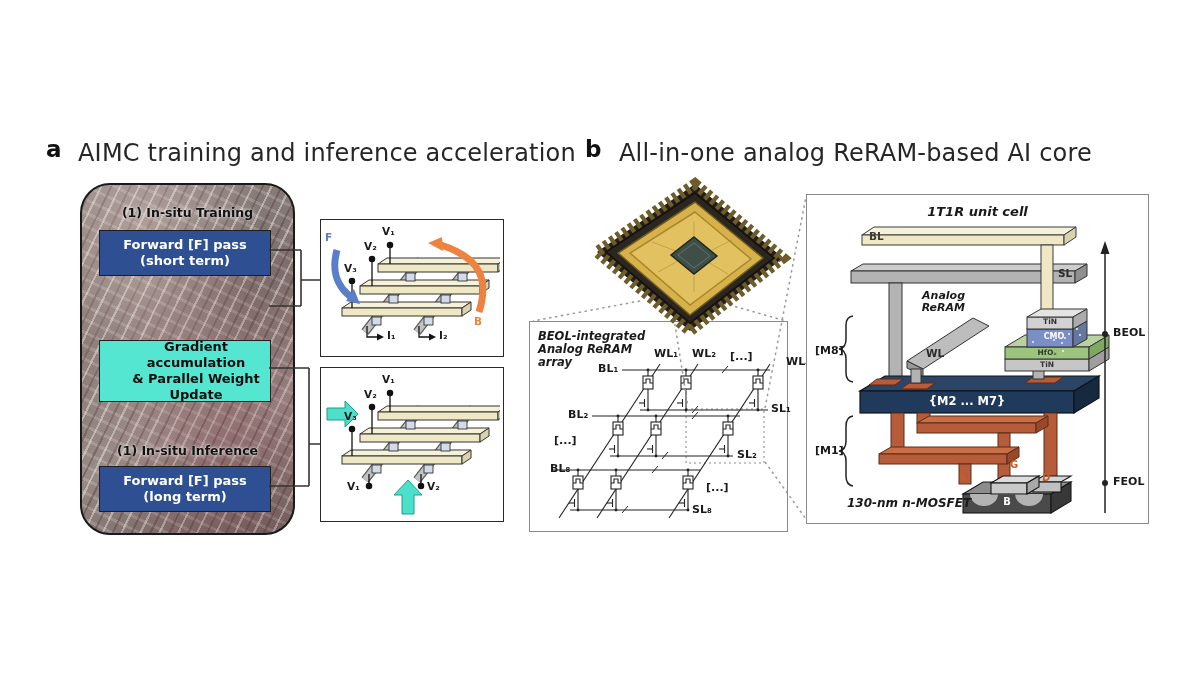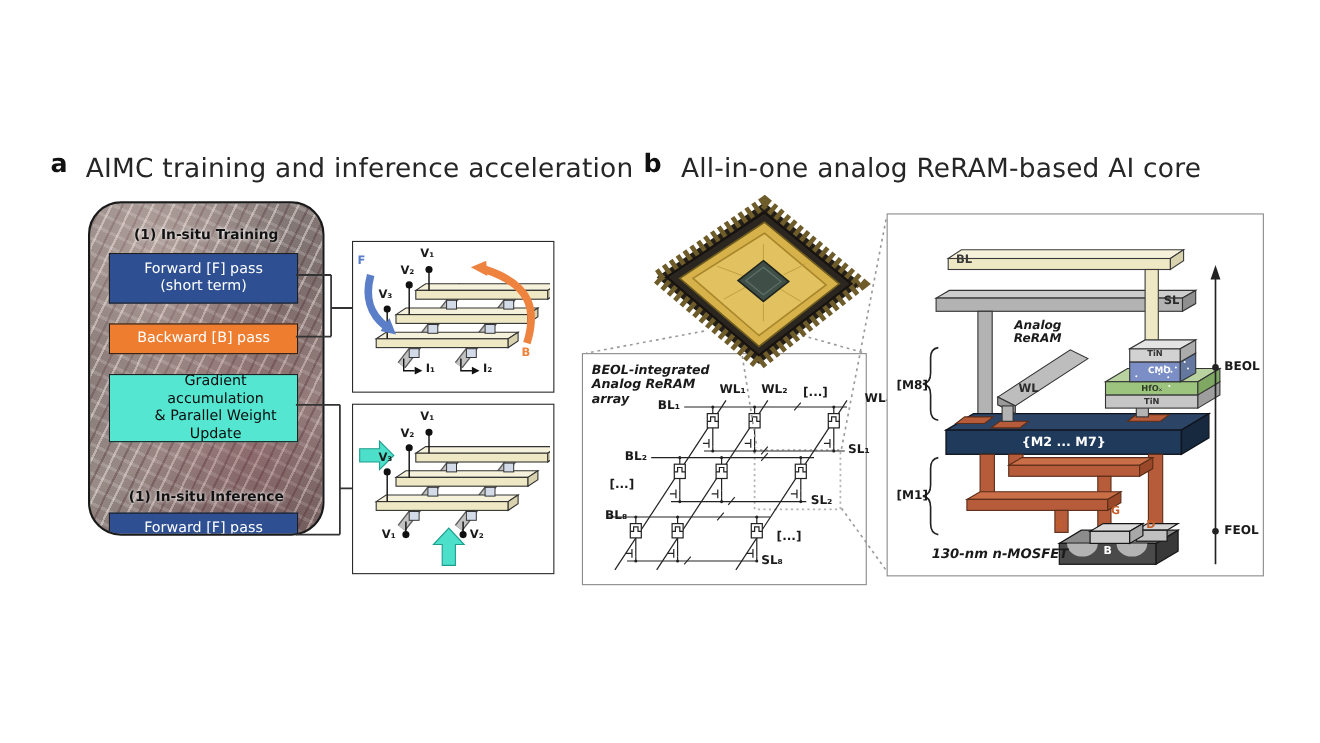--- a/index.html
+++ b/index.html
@@ -9,49 +9,48 @@
   .pre{white-space:pre-line;}
   .panel-title{font-size:24px;color:#262626;letter-spacing:.2px;}
   .panel-tag{font-size:23px;font-weight:bold;color:#111;}
   .lbl{position:absolute;font-weight:bold;color:#1a1a1a;line-height:1.12;}
   .sm{font-size:10.5px;}
   .xs{font-size:7.5px;}
   .it{font-style:italic;}
   .white{color:#fff;}
   .flow-box{position:absolute;left:17px;width:172px;box-sizing:border-box;
             border:1.5px solid #1f1f1f;display:flex;align-items:center;justify-content:center;
-            text-align:center;font-weight:normal;font-size:13px;line-height:1.22;}
+            text-align:center;font-weight:bold;font-size:13px;line-height:1.22;}
   .flow-h{position:absolute;left:0;width:100%;text-align:center;font-weight:bold;font-size:12.5px;
           color:#121212;text-shadow:0 0 3px rgba(255,255,255,.8),0 0 6px rgba(255,255,255,.5);}
   .obox{position:absolute;background:#fff;border:1.6px solid #2a2a2a;}
   .gbox{position:absolute;background:#fff;border:1.5px solid #8a8a8a;}
   svg{display:block;}
 </style>
 </head>
 <body>
 
 <div id="fig">
 
   <span class="abs panel-tag" style="left:46px;top:136px;">a</span>
   <span class="abs panel-title" style="left:78px;top:139px;">AIMC training and inference acceleration</span>
   <span class="abs panel-tag" style="left:585px;top:136px;">b</span>
   <span class="abs panel-title" style="left:619px;top:139px;">All-in-one analog ReRAM-based AI core</span>
 
-  <div class="abs" style="left:80px;top:183px;width:215px;height:304px;
+  <div class="abs" style="left:80px;top:183px;width:215px;height:352px;
        border:2.5px solid #1a1a1a;border-radius:30px;box-sizing:border-box;overflow:hidden;
        background:
          radial-gradient(ellipse at 28% 18%, rgba(255,228,218,.35), transparent 55%),
          radial-gradient(ellipse at 70% 75%, rgba(130,45,60,.28), transparent 60%),
          repeating-linear-gradient(116deg, rgba(250,242,238,.42) 0 2px, rgba(0,0,0,0) 2px 9px, rgba(80,50,58,.38) 9px 11px, rgba(0,0,0,0) 11px 17px),
          repeating-linear-gradient(26deg, rgba(255,255,255,.16) 0 3px, rgba(0,0,0,0) 3px 12px),
          linear-gradient(160deg,#8f8481 0%,#7c6f6d 38%,#998b86 68%,#6e6260 100%);">
     <div class="flow-h" style="top:20px;">(1) In-situ Training</div>
     <div class="flow-box pre white" style="top:45px;height:46px;background:#2e5093;">Forward [F] pass
 (short term)</div>
-    <div class="flow-box white" style="top:109px;height:28px;background:#ee7d2f;">Backward [B] pass</div>
     <div class="flow-box pre" style="top:155px;height:62px;background:#55e6d2;color:#0c0c0c;padding-left:22px;">Gradient accumulation
 &amp; Parallel Weight
 Update</div>
     <div class="flow-h" style="top:258px;">(1) In-situ Inference</div>
     <div class="flow-box pre white" style="top:281px;height:46px;background:#2e5093;">Forward [F] pass
 (long term)</div>
   </div>
 
   <div class="obox" style="left:320px;top:219px;width:182px;height:136px;">
     <svg width="179" height="133" viewBox="0 0 179 133">
@@ -347,20 +346,21 @@
         <path d="M46,221 q-7,1 -7,10 v15 q0,9 -7,10 q7,1 7,10 v15 q0,9 7,10"></path>
       </g>
 
       <g>
         <line x1="298" y1="318" x2="298" y2="56" stroke="#222" stroke-width="1.5"></line>
         <polygon points="298,46 293.5,59 302.5,59" fill="#222"></polygon>
         <circle cx="298" cy="139" r="3" fill="#222"></circle>
         <circle cx="298" cy="288" r="3" fill="#222"></circle>
       </g>
     </svg>
+    <span class="lbl it" style="left:0;width:100%;top:10px;text-align:center;font-size:13px;">1T1R unit cell</span>
     <span class="lbl sm" style="left:62px;top:36px;color:#3a3a3a;">BL</span>
     <span class="lbl sm" style="left:251px;top:73px;color:#2a2a2a;">SL</span>
     <span class="lbl it pre" style="left:96px;top:95px;width:62px;text-align:right;font-size:11px;">Analog
 ReRAM</span>
     <span class="lbl sm" style="left:119px;top:153px;color:#2a2a2a;">WL</span>
     <span class="lbl xs" style="left:220px;width:46px;top:123px;text-align:center;color:#333;">TiN</span>
     <span class="lbl xs white" style="left:220px;width:54px;top:138px;text-align:center;font-size:8px;">CMO</span>
     <span class="lbl xs" style="left:198px;width:84px;top:153.5px;text-align:center;color:#2d3b22;">HfOₓ</span>
     <span class="lbl xs" style="left:198px;width:84px;top:165.5px;text-align:center;color:#333;">TiN</span>
     <span class="lbl" style="left:8px;top:150px;font-size:11px;">[M8]</span>

